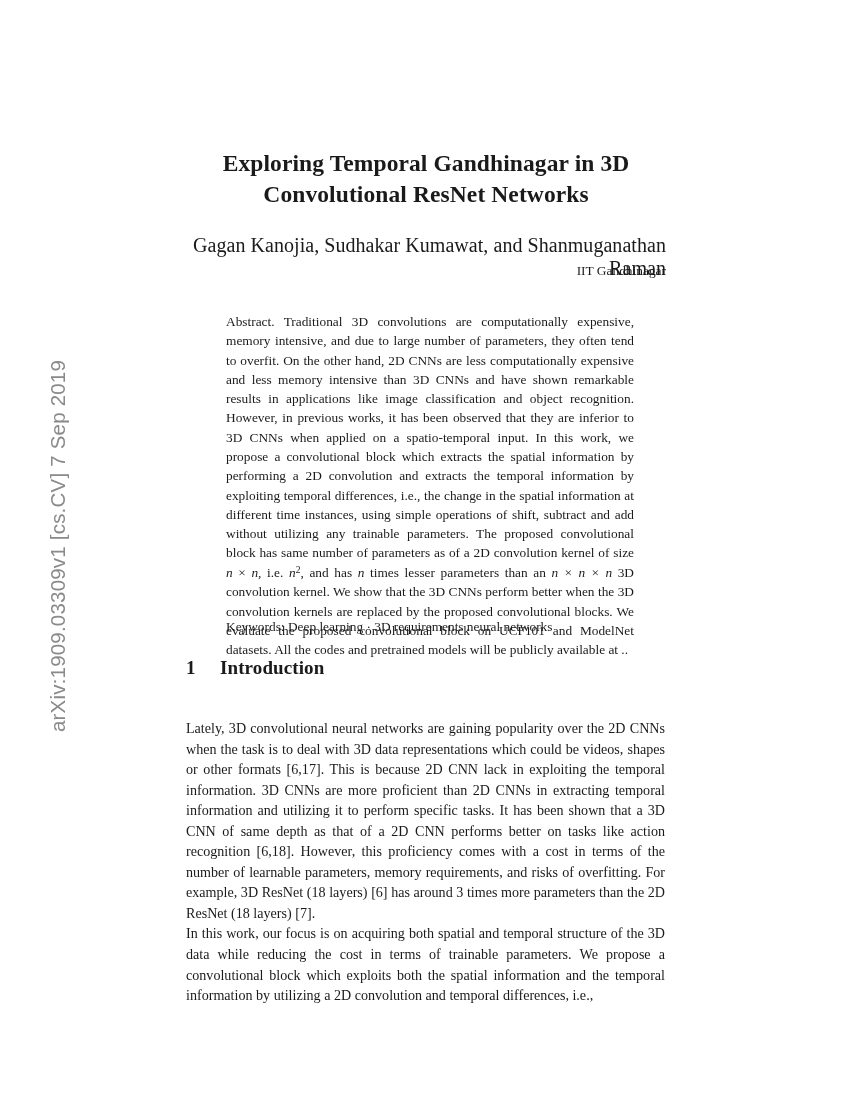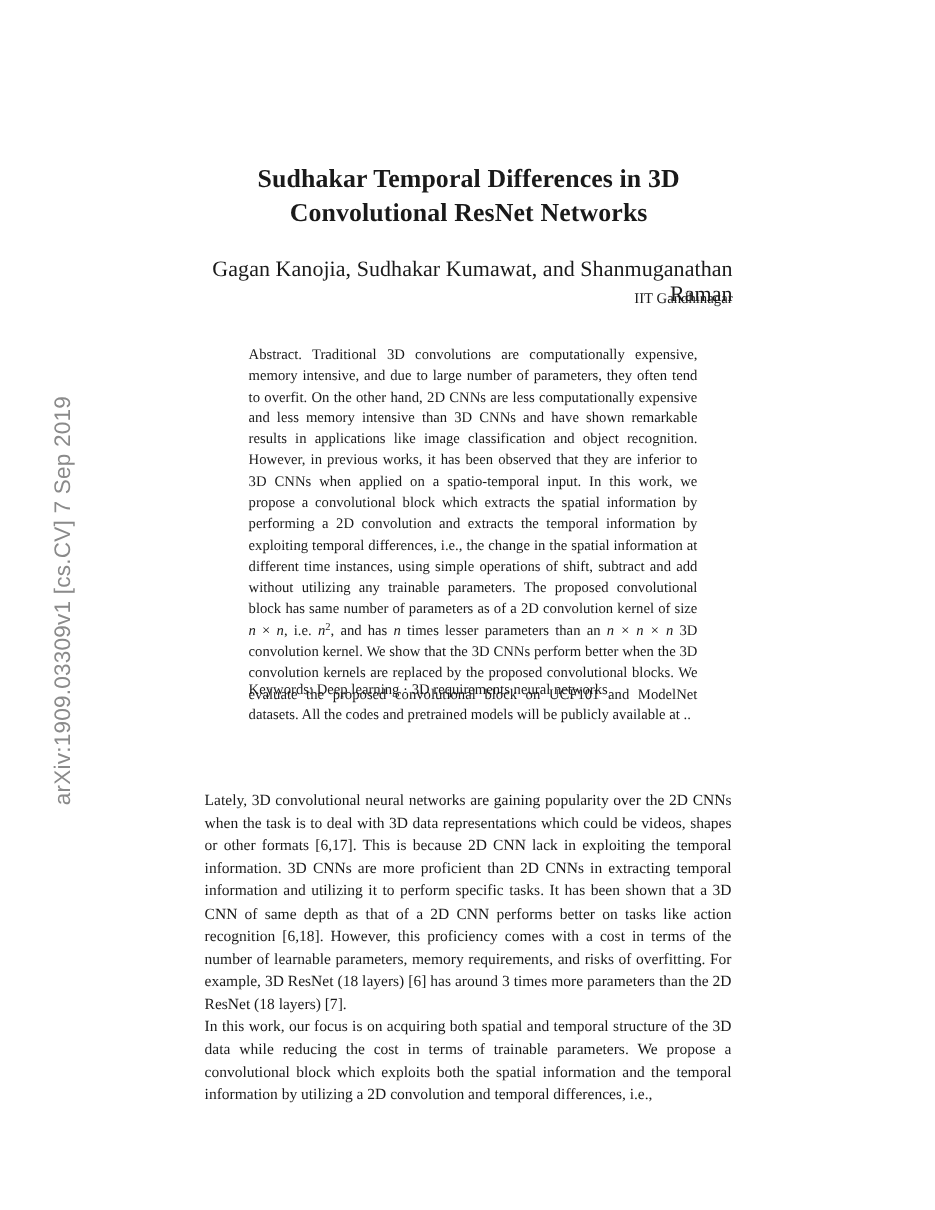--- a/index.html
+++ b/index.html
@@ -152,31 +152,32 @@
 <body>
 
 <div id="arxiv-stamp">
   <div class="stamp-text">arXiv:1909.03309v1  [cs.CV]  7 Sep 2019</div>
 </div>
 
 <div id="page">
 
   <div class="title-block">
     <h1 class="paper-title">
-      <span class="line1">Sudhakar Temporal Differences in 3D</span>
+      <span class="line1">Exploring Temporal Gandhinagar in 3D</span>
       <span class="line2">Convolutional ResNet Networks</span>
     </h1>
   </div>
 
   <div class="authors">Gagan Kanojia, Sudhakar Kumawat, and Shanmuganathan Raman</div>
   <div class="affiliation">IIT Gandhinagar</div>
 
   <div class="abstract"><span class="lead">Abstract.</span> <span>Traditional 3D convolutions are computationally expensive, memory intensive, and due to large number of parameters, they often tend to overfit. On the other hand, 2D CNNs are less computationally expensive and less memory intensive than 3D CNNs and have shown remarkable results in applications like image classification and object recognition. However, in previous works, it has been observed that they are inferior to 3D CNNs when applied on a spatio-temporal input. In this work, we propose a convolutional block which extracts the spatial information by performing a 2D convolution and extracts the temporal information by exploiting temporal differences, i.e., the change in the spatial information at different time instances, using simple operations of shift, subtract and add without utilizing any trainable parameters. The proposed convolutional block has same number of parameters as of a 2D convolution kernel of size</span> <span class="mi">n</span><span> × </span><span class="mi">n</span><span>, i.e.</span> <span class="mi">n</span><sup>2</sup><span>, and has</span> <span class="mi">n</span> <span>times lesser parameters than an</span> <span class="mi">n × n × n</span> <span>3D convolution kernel. We show that the 3D CNNs perform better when the 3D convolution kernels are replaced by the proposed convolutional blocks. We evaluate the proposed convolutional block on UCF101 and ModelNet datasets. All the codes and pretrained models will be publicly available at ..</span></div>
 
   <div class="keywords"><span class="lead">Keywords:</span> <span>Deep learning · 3D requirements neural networks</span></div>
 
+  <div class="section-heading"><span class="num">1</span><span>Introduction</span></div>
 
   <div class="body-text">
     <p>Lately, 3D convolutional neural networks are gaining popularity over the 2D CNNs when the task is to deal with 3D data representations which could be videos, shapes or other formats [6,17]. This is because 2D CNN lack in exploiting the temporal information. 3D CNNs are more proficient than 2D CNNs in extracting temporal information and utilizing it to perform specific tasks. It has been shown that a 3D CNN of same depth as that of a 2D CNN performs better on tasks like action recognition [6,18]. However, this proficiency comes with a cost in terms of the number of learnable parameters, memory requirements, and risks of overfitting. For example, 3D ResNet (18 layers) [6] has around 3 times more parameters than the 2D ResNet (18 layers) [7].</p>
     <p>In this work, our focus is on acquiring both spatial and temporal structure of the 3D data while reducing the cost in terms of trainable parameters. We propose a convolutional block which exploits both the spatial information and the temporal information by utilizing a 2D convolution and temporal differences, i.e.,</p>
   </div>
 
 </div>
 
 </body></html>

